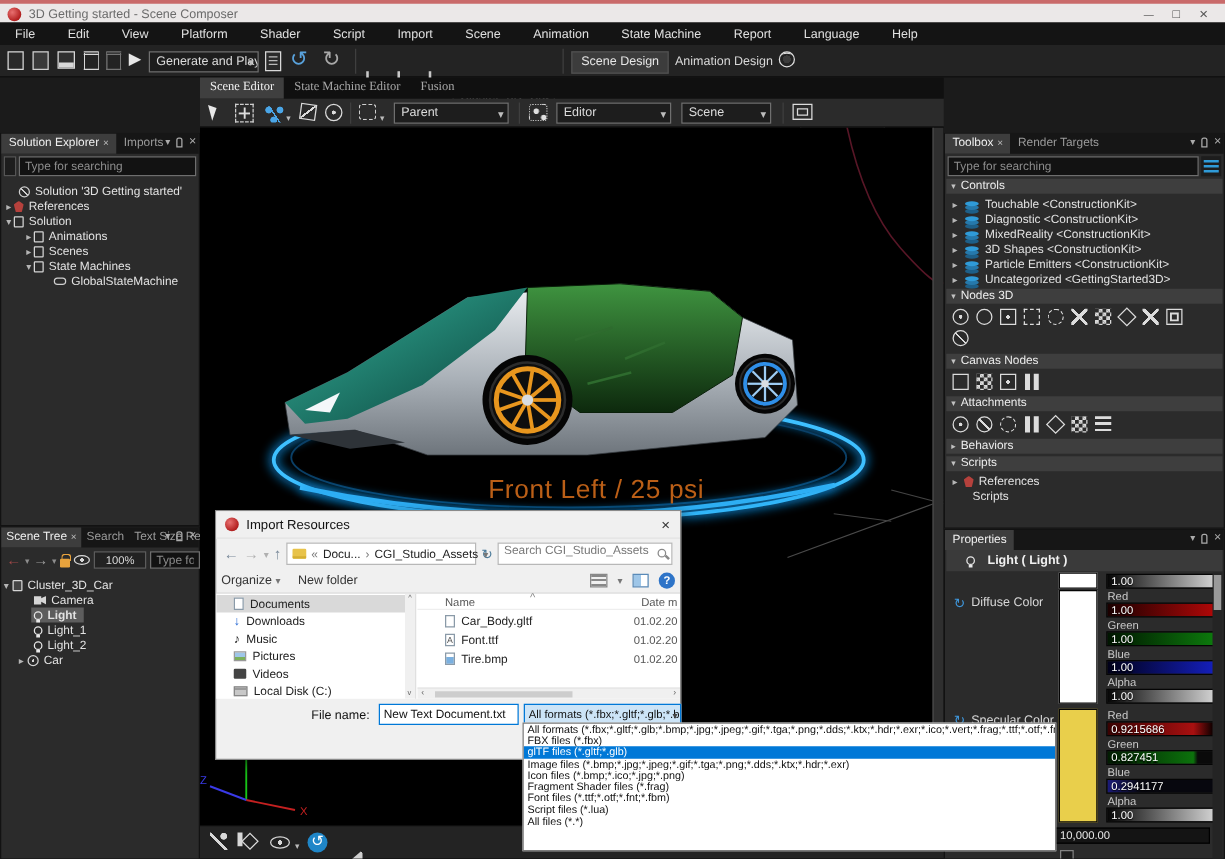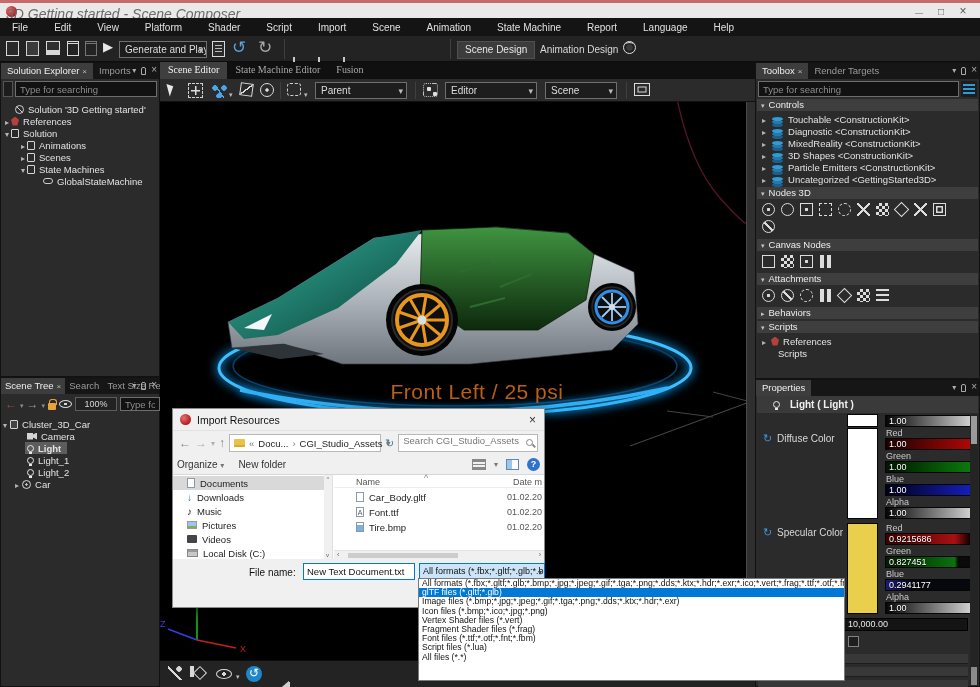--- a/index.html
+++ b/index.html
@@ -5,21 +5,21 @@
   * { box-sizing: border-box; margin:0; padding:0; }
   html,body { background:#000; }
   body { font-family:"Liberation Sans", sans-serif; }
   .app { position:relative; width:980px; height:687px; background:#1b1b1b; overflow:hidden; font-size:10px; color:#ddd; }
   .abs { position:absolute; }
 
   
   .titlebar { position:absolute; left:0; top:0; width:980px; height:18px; background:#ebe8e8; border-top:3px solid #c96a6a; }
   .titlebar .logo { position:absolute; left:6px; top:3px; width:11px; height:11px; border-radius:50%;
     background:radial-gradient(circle at 35% 35%, #e87070, #b21f1f 70%, #7e0f0f); }
-  .titlebar .ttext { position:absolute; left:6px; top:3px; font-size:14px; color:#6b6b6b;font-style:italic; }
+  .titlebar .ttext { position:absolute; left:23px; top:3px; font-size:10px; color:#6b6b6b; }
   .winbtn { position:absolute; top:2px; width:18px; height:13px; text-align:center; font-size:10px; line-height:13px; color:#555; }
   .wb-min::before { content:"—"; font-size:8px; }
   .wb-max::before { content:"□"; }
   .wb-close::before { content:"×"; font-size:12px; }
 
   
   .menubar { position:absolute; left:0; top:18px; width:980px; height:18px; background:#141414; display:flex; align-items:center; gap:26px; padding-left:12px; }
   .menu-item { color:#e0e0e0; font-size:10px; }
 
   
@@ -42,21 +42,21 @@
   .ic-import { width:17px; height:14px; border:1.5px solid #c8c8c8; background:#3c3c3c; position:relative; }
   .ic-import::after { content:""; position:absolute; left:-3px; bottom:-3px; width:7px; height:7px; background:
       linear-gradient(#27a427,#27a427) center/7px 2.5px no-repeat,
       linear-gradient(#27a427,#27a427) center/2.5px 7px no-repeat; }
   .btn-dark { background:#3c3c3c; border:1px solid #505050; color:#e6e6e6; height:18px; line-height:16px; padding:0 7px; font-size:10px; }
   .btn-flat { color:#d8d8d8; height:18px; line-height:18px; padding:0 6px; font-size:10px; }
   .ic-globe { width:13px; height:13px; border:1.5px solid #e0e0e0; border-radius:50%; box-shadow:inset 0 5px 0 -4px #e0e0e0; background:radial-gradient(circle,#3b3b3b 40%,#222 41%); }
   .vsep { width:1px; background:#3f3f3f; position:absolute; top:3px; height:20px; }
 
   
-  .panel { position:absolute; background:#2b2b2b; border:1px solid #121212; }
+  .panel { position:absolute; background:#2b2b2b; border:1px solid #121212;margin-top:44px; }
   .ptabbar { position:absolute; left:0; top:0; right:0; height:16px; background:#161616; display:flex; }
   .ptab { padding:2px 6px 0 6px; font-size:9.5px; color:#9b9b9b; white-space:nowrap; }
   .ptab.active { background:#3d3d3d; color:#f0f0f0; }
   .ptab .tx { color:#bbb; margin-left:3px; font-size:8px; }
   .pcorner { position:absolute; right:2px; top:2px; display:flex; gap:5px; align-items:center; }
   .pc { color:#ababab; font-size:8px; line-height:10px; }
   .pc-caret::before { content:"▾"; }
   .pc-pin { width:5px; height:8px; border:1px solid #ababab; border-radius:2px 2px 0 0; }
   .pc-x::before { content:"×"; font-size:10px; }
   .searchrow { position:absolute; left:2px; right:2px; top:18px; height:16px; display:flex; gap:2px; }
@@ -728,23 +728,23 @@
     </div>
     <div class="dlg-fname">
       <span class="fname-label">File name:</span>
       <input class="fname-input" value="New Text Document.txt" style="">
       <div class="fmt-combo"><span>All formats (*.fbx;*.gltf;*.glb;*.b</span></div>
     </div>
   </div>
 
   <div class="listbox">
     <div class="opt">All formats (*.fbx;*.gltf;*.glb;*.bmp;*.jpg;*.jpeg;*.gif;*.tga;*.png;*.dds;*.ktx;*.hdr;*.exr;*.ico;*.vert;*.frag;*.ttf;*.otf;*.fnt;*.fbm;*.lua;*.svg)</div>
+    <div class="opt">FBX files (*.fbx)</div>
     <div class="opt sel">glTF files (*.gltf;*.glb)</div>
     <div class="opt">Image files (*.bmp;*.jpg;*.jpeg;*.gif;*.tga;*.png;*.dds;*.ktx;*.hdr;*.exr)</div>
     <div class="opt">Icon files (*.bmp;*.ico;*.jpg;*.png)</div>
-    <div class="opt">Vertex Shader files (*.vert)</div>
     <div class="opt">Fragment Shader files (*.frag)</div>
     <div class="opt">Font files (*.ttf;*.otf;*.fnt;*.fbm)</div>
     <div class="opt">Script files (*.lua)</div>
     <div class="opt">All files (*.*)</div>
   </div>
 
 </div>
 
 </body></html>

